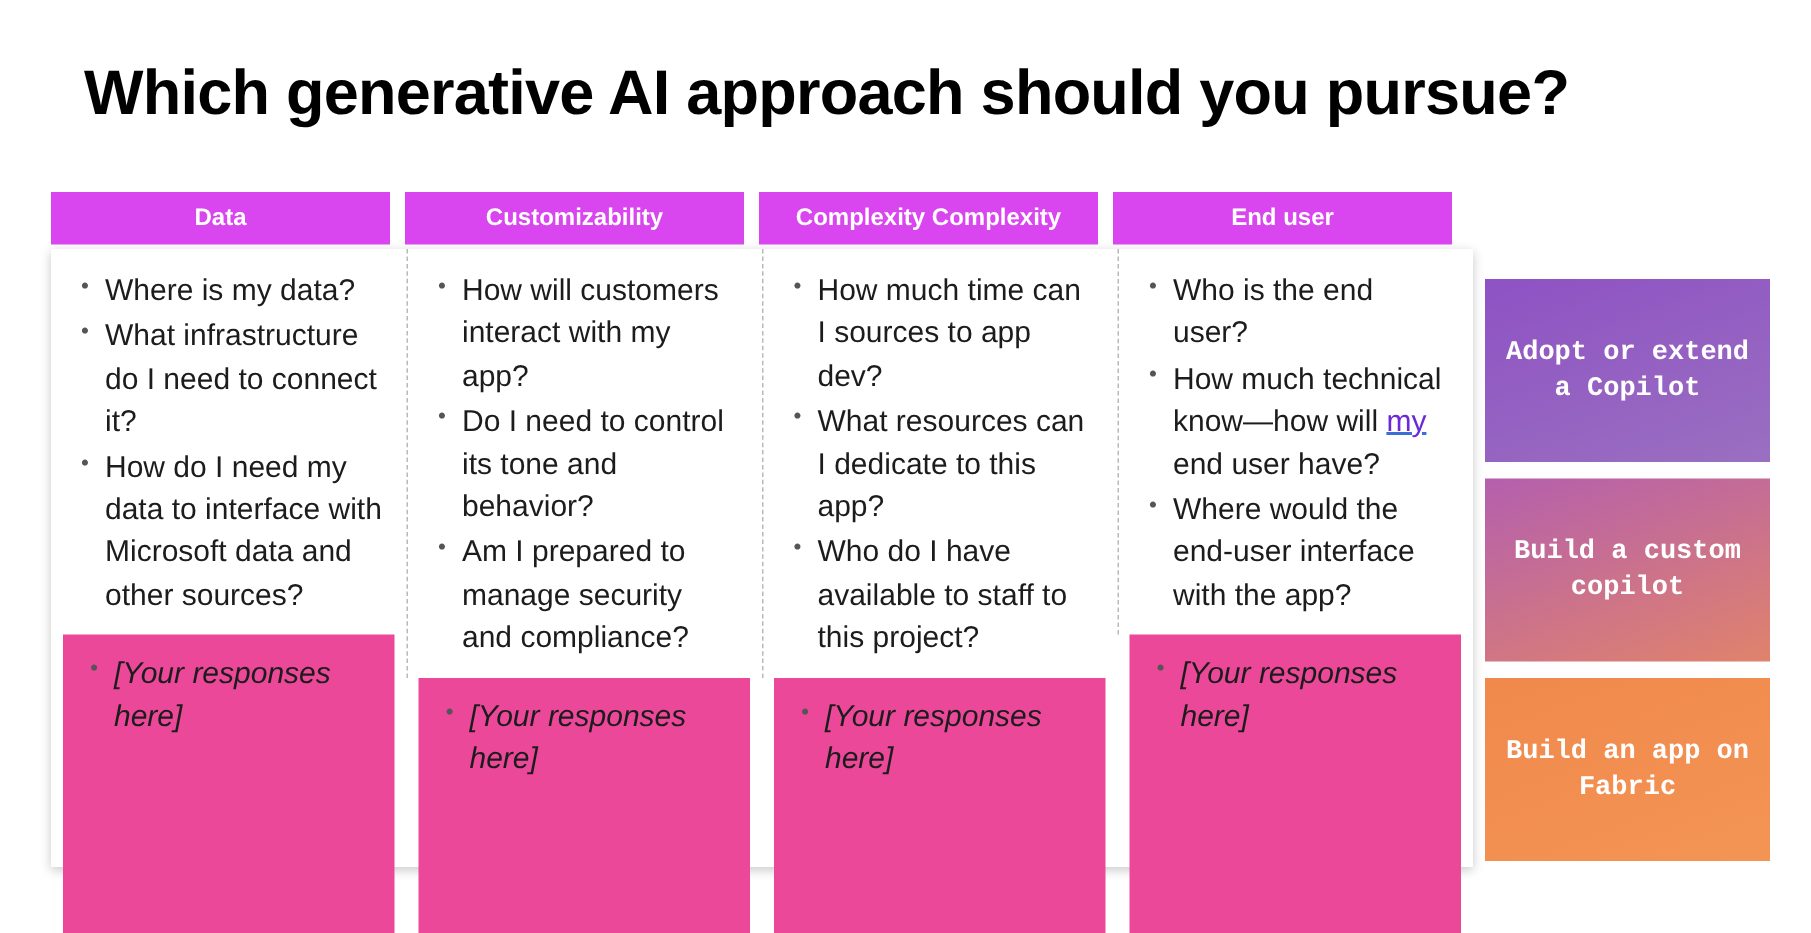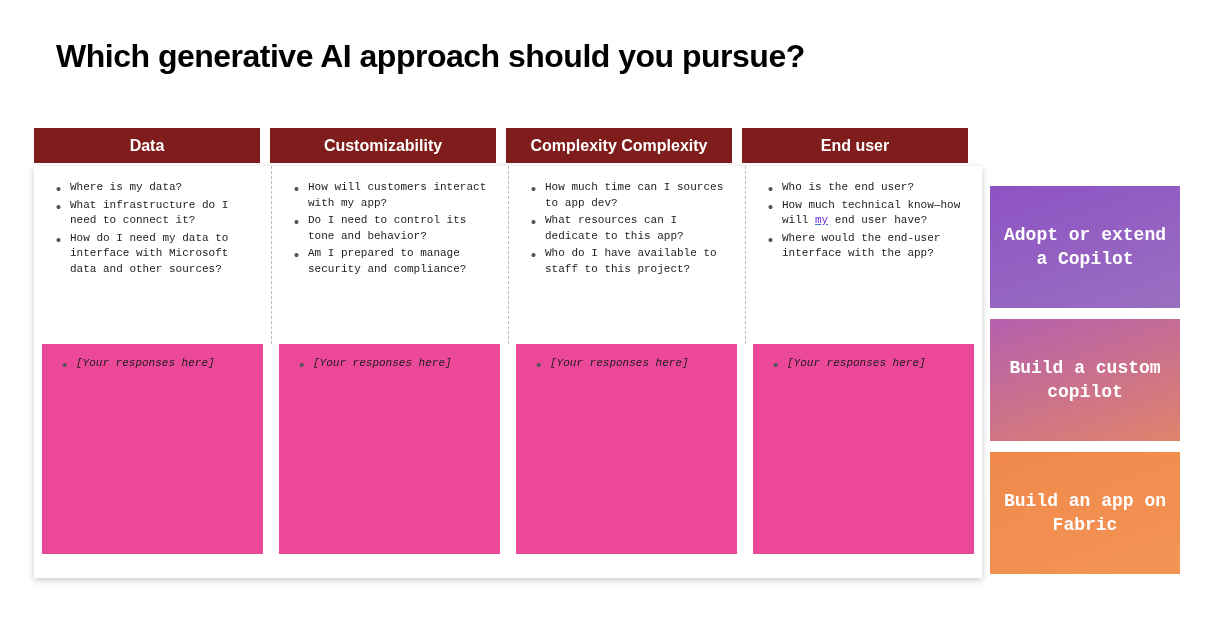--- a/index.html
+++ b/index.html
@@ -17,21 +17,21 @@
   }
   .slide {
     position: absolute;
     inset: 0;
     background: #ffffff;
   }
   .title {
     position: absolute;
     left: 56px;
     top: 38px;
-    font-size: 32px;
+    font-size: 42px;
     font-weight: bold;
     letter-spacing: -0.5px;
     color: #000000;
     white-space: nowrap;
   }
 
   
   .table-wrap {
     position: absolute;
     left: 26px;
@@ -51,21 +51,21 @@
   .header-row {
     position: absolute;
     left: 8px;
     top: 0px;
     display: flex;
     gap: 10px;
   }
   .col-header {
     width: 226px;
     height: 35px;
-    background: #7f1d1d;
+    background: #d946ef;
     color: #ffffff;
     font-size: 16px;
     font-weight: bold;
     display: flex;
     align-items: center;
     justify-content: center;
     text-align: center;
   }
   .body-row {
     position: absolute;
@@ -96,25 +96,24 @@
     padding: 12px 10px 10px 12px;
   }
   ul.bullets {
     list-style: none;
     margin: 0;
     padding: 0;
   }
   ul.bullets li {
     position: relative;
     padding-left: 22px;
-    font-size: 11px;
+    font-size: 20px;
     line-height: 1.42;
     margin-bottom: 2px;
     color: #1c1c1c;
-    font-family: Liberation Mono, monospace;
   }
   ul.bullets li::before {
     content: "•";
     position: absolute;
     left: 6px;
     top: 0;
     color: #555;
     font-size: 15px;
   }
   .resp-block li {

